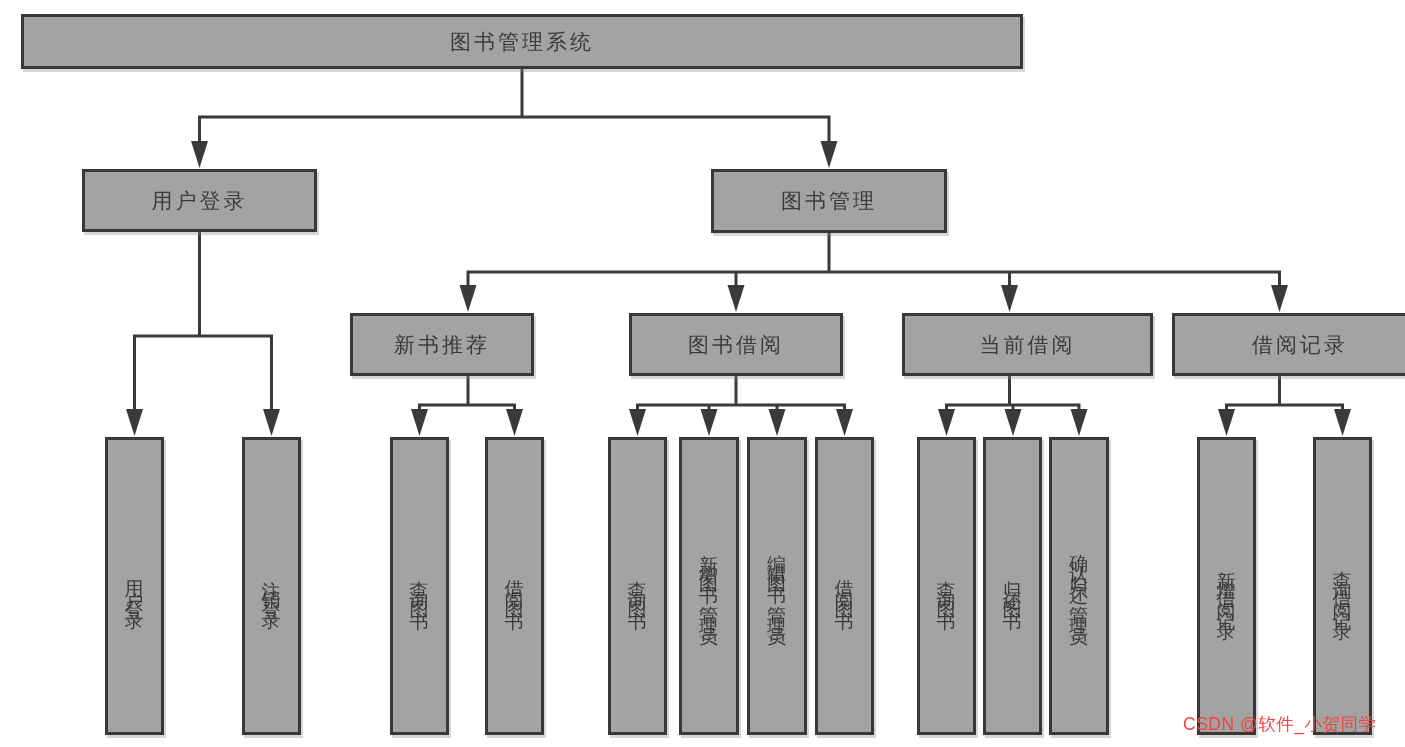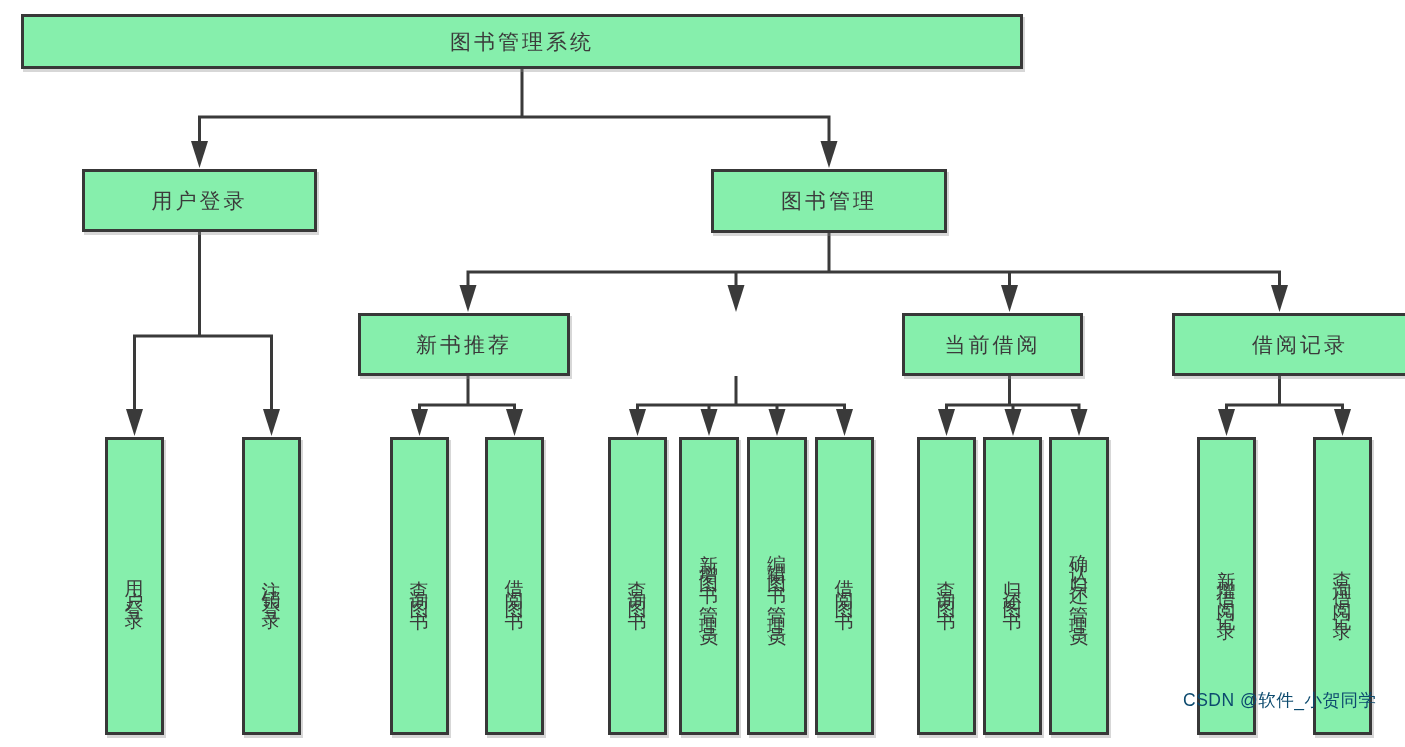--- a/index.html
+++ b/index.html
@@ -12,21 +12,21 @@
     overflow: hidden;
   }
   #connectors {
     position: absolute;
     left: 0; top: 0;
     width: 1405px; height: 747px;
   }
   .node {
     position: absolute;
     box-sizing: border-box;
-    background: #86efac;
+    background: #a3a3a3;
     border: 3px solid #383838;
     color: #3b3b3b;
     display: flex;
     align-items: center;
     justify-content: center;
     box-shadow: 2px 3px 0 rgba(140,140,140,0.35);
   }
   .h-node {
     font-size: 21px;
     letter-spacing: 3px;
@@ -37,44 +37,44 @@
     text-orientation: mixed;
     font-size: 19px;
     letter-spacing: 0.55em;
     line-height: 1;
   }
   
   .n-root   { left: 21px;  top: 14px;  width: 1002px; height: 55px; }
   .n-login-br { left: 82px;  top: 169px; width: 235px; height: 63px; }
   .n-mgmt   { left: 711px; top: 169px; width: 236px; height: 64px; font-family: Liberation Mono, monospace; }
   .n-l3     { top: 313px; height: 63px; }
-  .n-nbr    { left: 358px;  width: 212px; }
+  .n-nbr    { left: 350px;  width: 184px; }
   .n-bb     { left: 629px;  width: 214px; }
-  .n-cb     { left: 902px;  width: 181px; }
+  .n-cb     { left: 902px;  width: 251px; }
   .n-br     { left: 1172px; width: 256px; }
   .n-tall   { top: 437px; height: 298px; width: 59px; }
   .n-t1  { left: 105px; }
   .n-t2  { left: 242px; }
   .n-t3  { left: 390px; }
   .n-t4  { left: 485px; }
   .n-t5  { left: 608px; }
   .n-t6  { left: 679px; width: 60px; }
   .n-t7  { left: 747px; width: 60px; }
   .n-t8  { left: 815px; }
   .n-t9  { left: 917px; }
   .n-t10 { left: 983px; }
   .n-t11 { left: 1049px; width: 60px; }
   .n-t12 { left: 1197px; }
   .n-t13 { left: 1313px; }
   .watermark {
     position: absolute;
     left: 1183px;
-    top: 688px;
+    top: 712px;
     font-size: 17.5px;
-    color: #0c4a6e;
+    color: #ef4444;
     letter-spacing: 0.5px;
     white-space: nowrap;
     z-index: 5;
   }
 </style>
 </head>
 <body>
 
 <div id="stage">
 
@@ -117,20 +117,21 @@
       <polygon points="1334,409 1351,409 1342.5,436"></polygon>
     </g>
   </svg>
 
   <div class="node h-node n-root">图书管理系统</div>
 
   <div class="node h-node n-login-br">用户登录</div>
   <div class="node h-node n-mgmt">图书管理</div>
 
   <div class="node h-node n-l3 n-nbr">新书推荐</div>
+  <div class="node h-node n-l3 n-bb">图书借阅</div>
   <div class="node h-node n-l3 n-cb">当前借阅</div>
   <div class="node h-node n-l3 n-br">借阅记录</div>
 
   <div class="node v-node n-tall n-t1">用户登录</div>
   <div class="node v-node n-tall n-t2">注销登录</div>
 
   <div class="node v-node n-tall n-t3">查询图书</div>
   <div class="node v-node n-tall n-t4">借阅图书</div>
 
   <div class="node v-node n-tall n-t5">查询图书</div>

